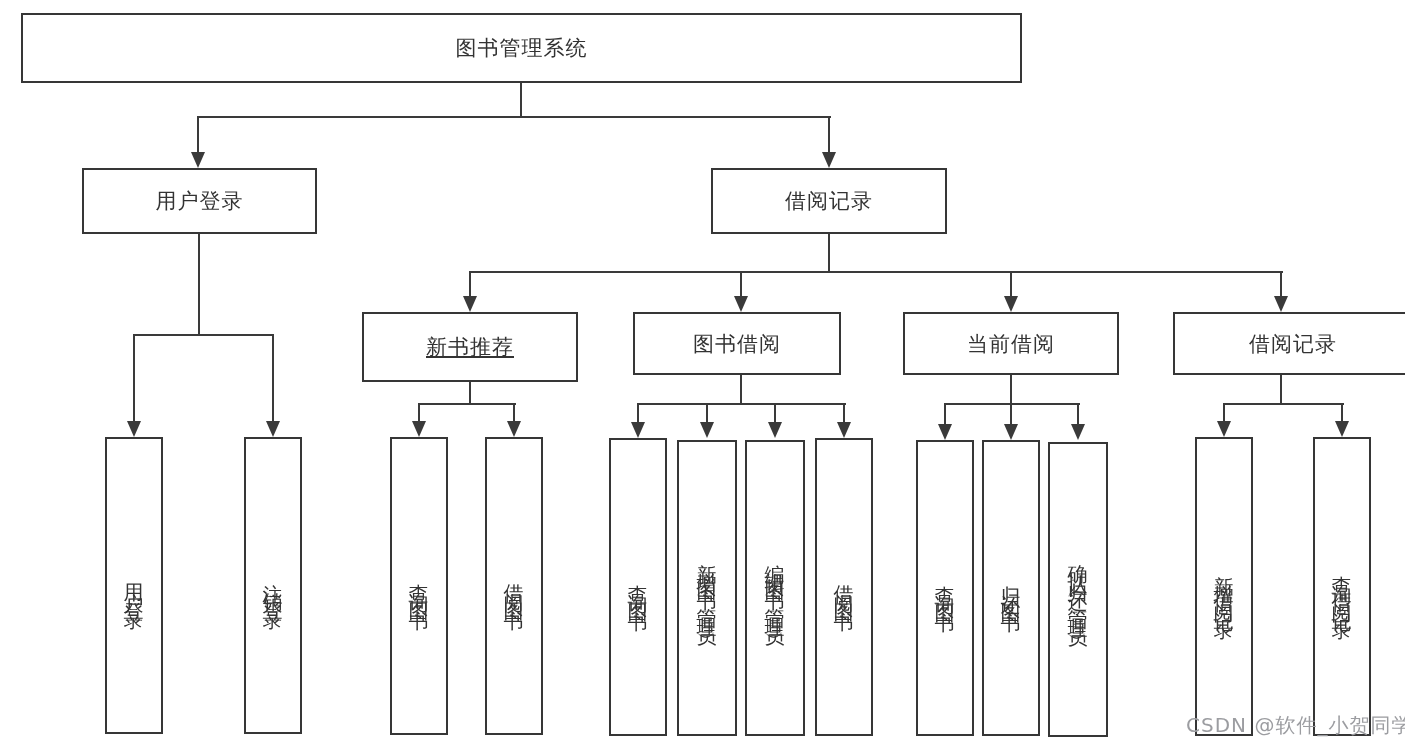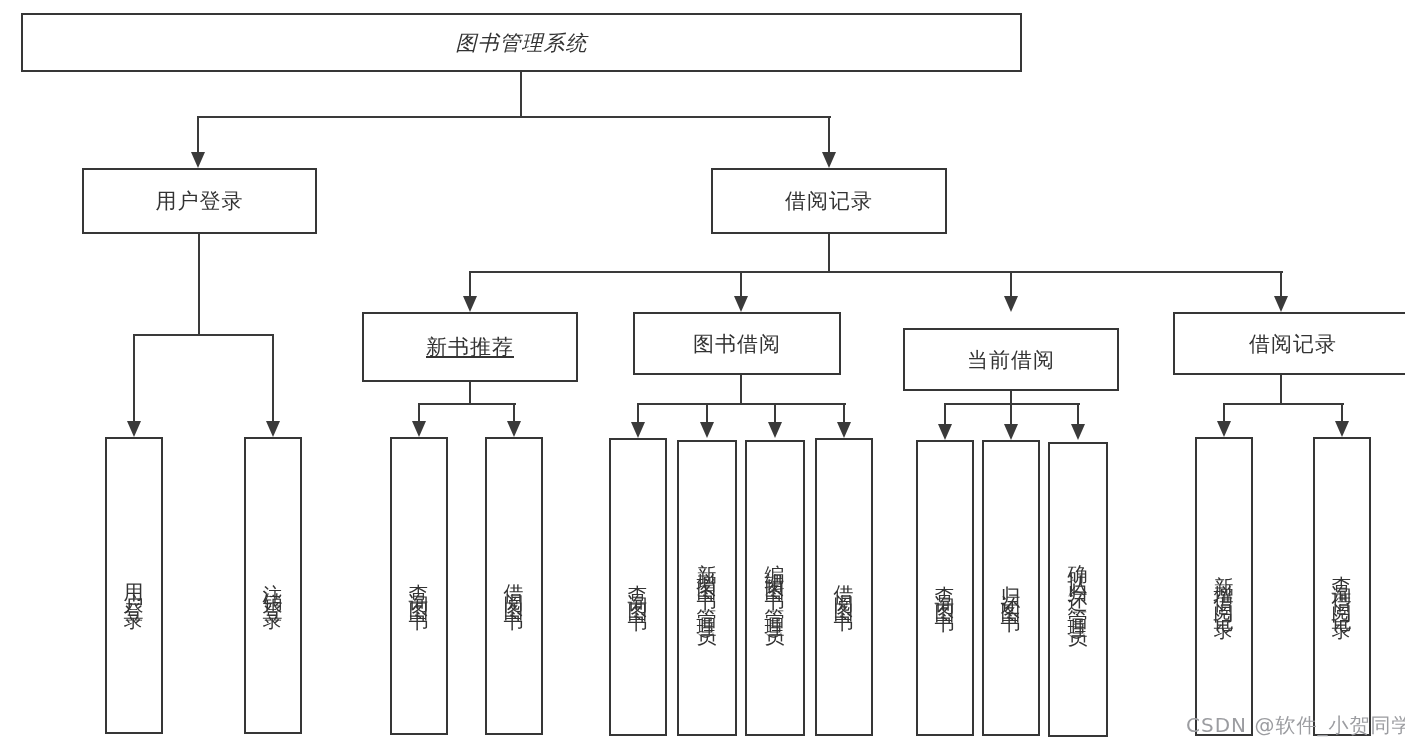--- a/index.html
+++ b/index.html
@@ -117,31 +117,31 @@
 
   <div>
     <div class="vl" style="left:1280px;top:374px;width:2px;height:31px;"></div>
     <div class="hl" style="left:1223px;top:403px;width:121px;height:2px;"></div>
     <div class="vl" style="left:1223px;top:403px;width:2px;height:20px;"></div>
     <div class="vl" style="left:1341px;top:403px;width:2px;height:20px;"></div>
     <div class="ar" style="left:1217px;top:421px;"></div>
     <div class="ar" style="left:1335px;top:421px;"></div>
   </div>
 
-  <div class="box h" style="left:21px;top:13px;width:1001px;height:59px;font-style:italic;">图书管理系统</div>
+  <div class="box h" style="left:21px;top:13px;width:1001px;height:70px;">图书管理系统</div>
 
   <div class="box h" style="left:82px;top:168px;width:235px;height:66px;">用户登录</div>
 
   <div class="box h" style="left:711px;top:168px;width:236px;height:66px;">借阅记录</div>
 
   <div class="box h" style="left:362px;top:312px;width:216px;height:70px;text-decoration:underline;">新书推荐</div>
 
   <div class="box h" style="left:633px;top:312px;width:208px;height:63px;">图书借阅</div>
 
-  <div class="box h" style="left:903px;top:328px;width:216px;height:63px;">当前借阅</div>
+  <div class="box h" style="left:903px;top:312px;width:216px;height:63px;">当前借阅</div>
 
   <div class="box h" style="left:1173px;top:312px;width:240px;height:63px;">借阅记录</div>
 
   <div class="box v" style="left:105px;top:437px;width:58px;height:297px;">用户登录</div>
   <div class="box v" style="left:244px;top:437px;width:58px;height:297px;">注销登录</div>
 
   <div class="box v" style="left:390px;top:437px;width:58px;height:298px;">查询图书</div>
   <div class="box v" style="left:485px;top:437px;width:58px;height:298px;">借阅图书</div>
 
   <div class="box v" style="left:609px;top:438px;width:58px;height:298px;">查询图书</div>

